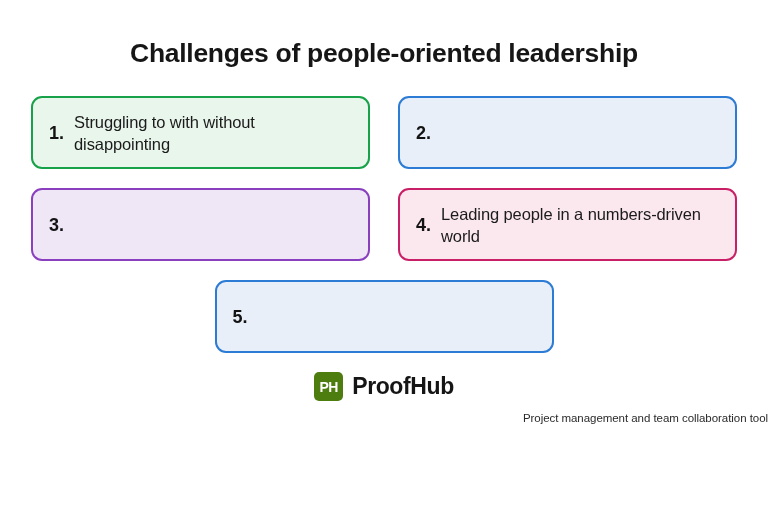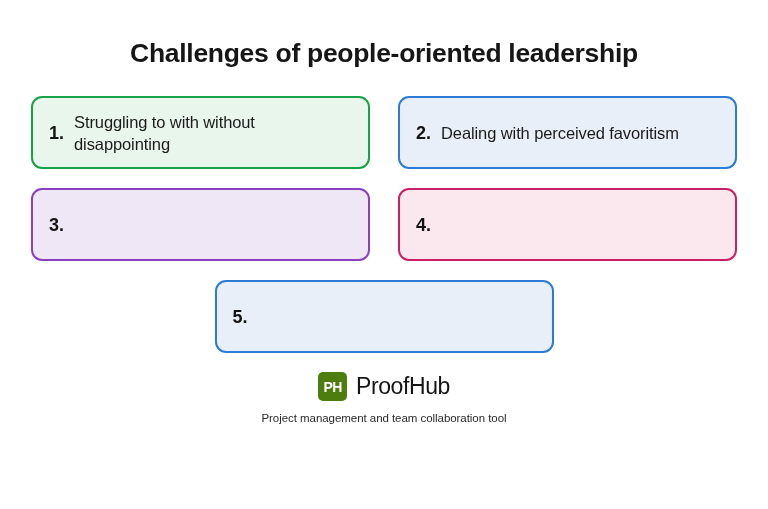--- a/index.html
+++ b/index.html
@@ -126,60 +126,61 @@
   #proofhub-logo-mark-text {
     color: #ffffff;
     font-size: 14px;
     font-weight: bold;
     letter-spacing: -0.6px;
     line-height: 1;
   }
 
   #brand-name {
     font-size: 23px;
-    font-weight: normal;
+    font-weight: bold;
     color: #151515;
     letter-spacing: -0.4px;
     line-height: 1;
   }
 
   #brand-tagline {
     margin-top: 11px;
     font-size: 11.5px;
     color: #2b2b2b;
     letter-spacing: -0.05px;
+    text-align: right;
   }
 </style>
 </head>
 <body>
 
 <div id="infographic-frame">
   <div id="infographic-canvas">
 
     <h1 id="page-title">Challenges of people-oriented leadership</h1>
 
     <div id="cards-region">
 
       <div class="card-row">
         <div class="challenge-card card-green">
           <span class="card-number">1.</span>
           <span class="card-text">Struggling to with without disappointing</span>
         </div>
         <div class="challenge-card card-blue">
           <span class="card-number">2.</span>
-          <span class="card-text">Dealing with perceived favoritism</span>
         </div>
       </div>
 
       <div class="card-row">
         <div class="challenge-card card-purple">
           <span class="card-number">3.</span>
         </div>
         <div class="challenge-card card-pink">
           <span class="card-number">4.</span>
+          <span class="card-text">Leading people in a numbers-driven world</span>
         </div>
       </div>
 
       <div class="card-row row-centered">
         <div class="challenge-card card-blue">
           <span class="card-number">5.</span>
         </div>
       </div>
 
     </div>

